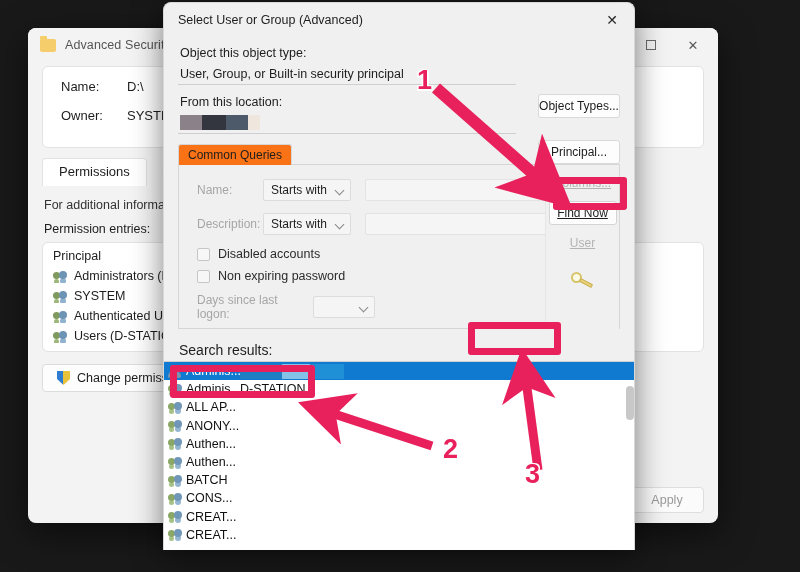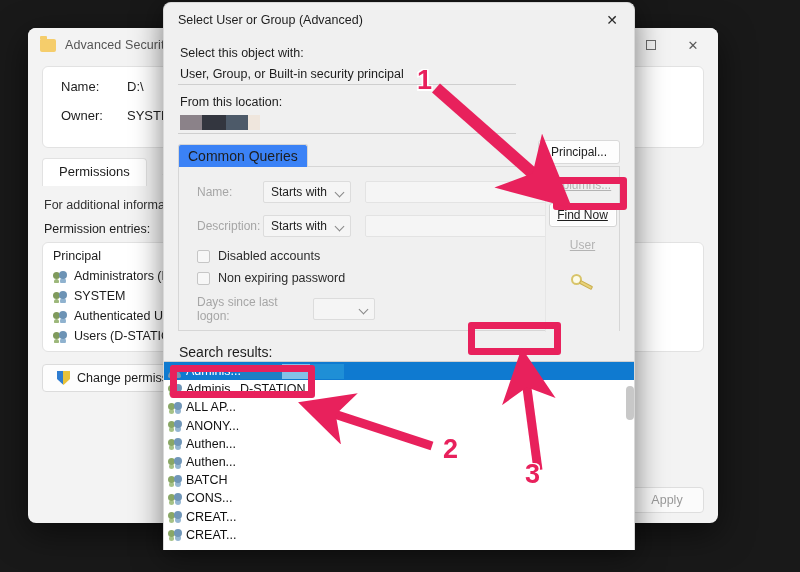--- a/index.html
+++ b/index.html
@@ -121,22 +121,22 @@
     position:absolute; right:14px; width:82px; height:24px;
     background:#fdfdfd; border:1px solid #d9d9d9; border-radius:3px;
     font-size:12px; color:#1d1d1d; display:flex; align-items:center; justify-content:center;
   }
   .redact { display:flex; height:15px; align-items:center; }
   .redact i { display:block; height:15px; }
 
   
   #cq { margin-top:10px; position:relative; }
   #cqTab {
-    display:inline-block; font-size:14px; color:#1d1d1d;
-    background:#3b82f6; border:1px solid #d6d6d6; border-bottom:none;
+    display:inline-block; font-size:12px; color:#1d1d1d;
+    background:#f97316; border:1px solid #d6d6d6; border-bottom:none;
     padding:3px 9px 3px 9px; border-radius:3px 3px 0 0; position:relative; z-index:2;
   }
   #cqBox {
     border:1px solid #d6d6d6; background:#f0f0f0; height:165px; margin-top:-1px;
     padding:14px 0 0 18px; position:relative;
   }
   .qrow { display:flex; align-items:center; margin-bottom:12px; }
   .qrow .qlbl { width:66px; font-size:12px; color:#a6a6a6; }
   .sel {
     width:88px; height:22px; background:#f5f5f5; border:1px solid #dcdcdc;
@@ -301,22 +301,23 @@
   </div>
 </div>
 
 <div id="dlg">
   <div class="dtitle">
     <div class="t">Select User or Group (Advanced)</div>
     <div class="dclose">✕</div>
   </div>
 
   <div class="dbody">
-    <div class="flabel">Select this object with:</div>
+    <div class="flabel">Object this object type:</div>
     <div class="uline">User, Group, or Built-in security principal</div>
+    <div class="rbtn" style="top:58px">Object Types...</div>
 
     <div class="flabel" style="margin-top:10px">From this location:</div>
     <div class="uline">
       <span class="redact">
         <i style="width:22px;background:#8b8289"></i>
           <i style="width:24px;background:#33363f"></i>
           <i style="width:22px;background:#4d5a69"></i>
           <i style="width:12px;background:#efe6dd"></i>
       </span>
     </div>

